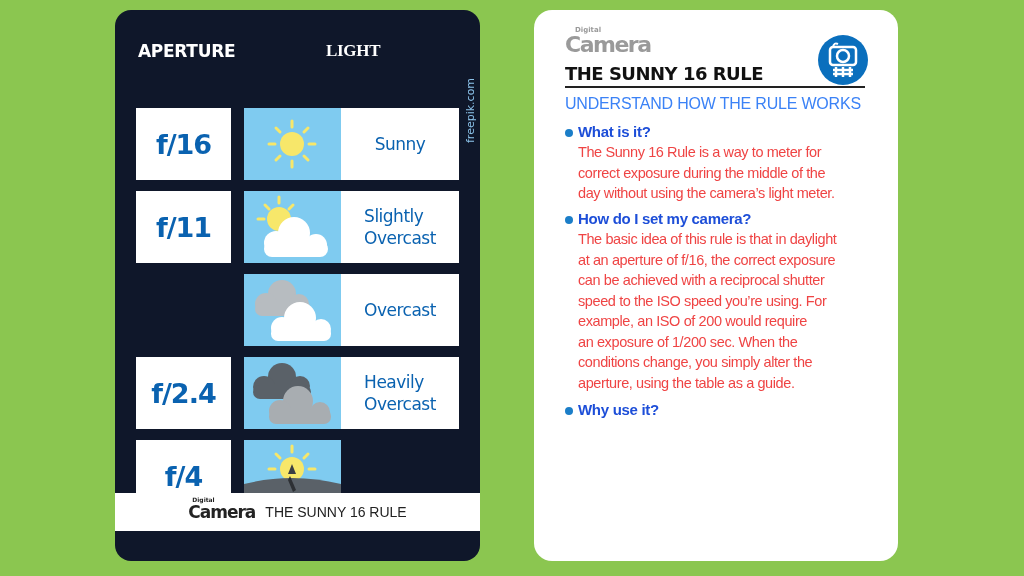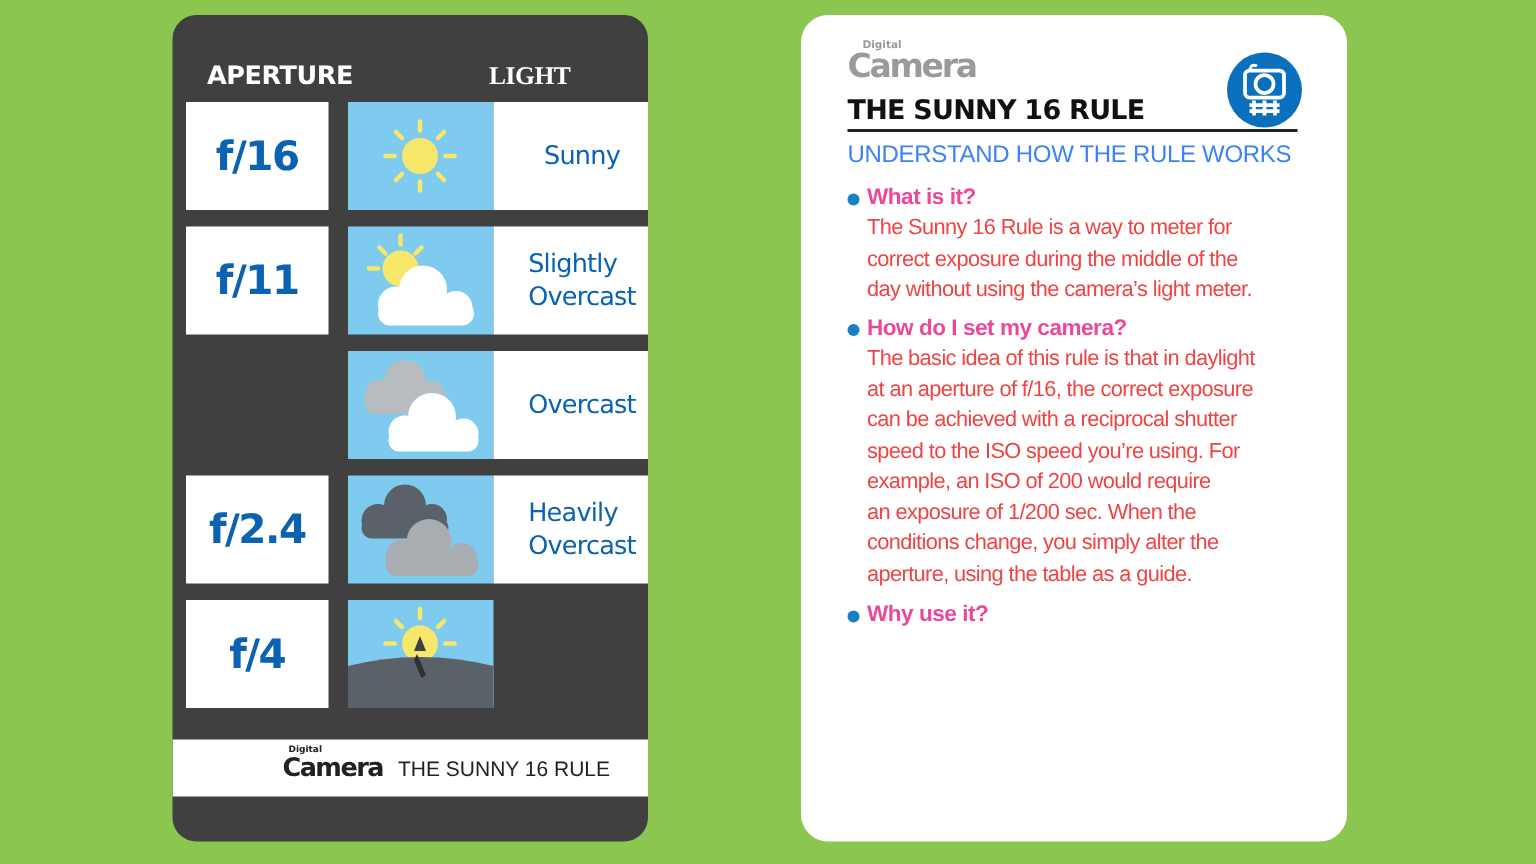--- a/index.html
+++ b/index.html
@@ -1,43 +1,43 @@
 <!DOCTYPE html>
 <html><head>
 <meta charset="utf-8">
 <style>
   * { box-sizing: border-box; margin: 0; padding: 0; }
   html, body { width: 1024px; height: 576px; overflow: hidden; }
   body { background: #8bc650; position: relative; font-family: "Liberation Sans", sans-serif; }
 
   
-  .left-card { position: absolute; left: 115px; top: 10px; width: 317px; height: 551px; background: #404040; border-radius: 16px; overflow: hidden; }
+  .left-card { position: absolute; left: 115px; top: 10px; width: 365px; height: 551px; background: #0f172a; border-radius: 16px; overflow: hidden; }
   .col-head { position: absolute; top: 31px; color: #fff; font-weight: bold; font-size: 17px; font-family: "DejaVu Sans", sans-serif; letter-spacing: -0.3px; }
   .col-head.aperture { left: 23px; }
   .col-head.light { left: 211px; font-family: Liberation Serif, serif; }
-  .row { position: absolute; left: 9px; height: 72px; width: 323px; }
+  .row { position: absolute; left: 21px; height: 72px; width: 323px; margin-top: 40px; }
   .ap-box { position: absolute; left: 0; top: 0; width: 95px; height: 72px; background: #fff; display: flex; align-items: center; justify-content: center; color: #0a62b0; font-weight: bold; font-size: 27px; font-family: "DejaVu Sans", sans-serif; letter-spacing: -1px; }
   .icon-box { position: absolute; left: 108px; top: 0; width: 97px; height: 72px; background: #7fcbf0; overflow: hidden; }
   .label-box { position: absolute; left: 205px; top: 0; width: 118px; height: 72px; background: #fff; display: flex; align-items: center; justify-content: center; text-align: left; color: #0a62b0; font-weight: normal; font-size: 17px; line-height: 22px; font-family: "DejaVu Sans", sans-serif; letter-spacing: -0.5px; }
   .watermark { position: absolute; left: 349px; top: 60px; width: 14px; height: 80px; color: #8cc3ea; font-size: 11px; writing-mode: vertical-rl; transform: rotate(180deg); text-align: center; font-family: "DejaVu Sans", sans-serif; }
   .left-footer { position: absolute; left: 0; top: 483px; width: 365px; height: 38px; background: #fff; display: flex; align-items: center; justify-content: center; gap: 10px; }
   .footer-logo { font-weight: bold; font-size: 17px; color: #222; letter-spacing: -1px; font-family: "DejaVu Sans", sans-serif; position: relative; }
   .footer-logo small { position: absolute; top: -6px; left: 4px; font-size: 6px; letter-spacing: 0; }
   .footer-title { font-size: 14px; color: #222; }
 
   
   .right-card { position: absolute; left: 534px; top: 10px; width: 364px; height: 551px; background: #fff; border-radius: 18px; }
   .brand { position: absolute; left: 31px; top: 22px; color: #9a9a9a; font-weight: bold; font-size: 22px; letter-spacing: -1.5px; font-family: "DejaVu Sans", sans-serif; }
   .brand small { position: absolute; left: 10px; top: -6px; font-size: 7px; letter-spacing: 0; }
   .cam-badge { position: absolute; left: 284px; top: 25px; width: 50px; height: 50px; border-radius: 50%; background: #0a6fbd; }
   .r-title { position: absolute; left: 31px; top: 53px; font-weight: bold; font-size: 18px; color: #111; font-family: "DejaVu Sans", sans-serif; letter-spacing: -0.5px; }
   .r-rule { position: absolute; left: 31px; top: 76px; width: 300px; height: 2px; background: #222; }
   .r-sub { position: absolute; left: 31px; top: 85px; font-size: 16px; color: #3b82f6; letter-spacing: -0.2px; }
   .qa { position: absolute; left: 31px; width: 310px; }
-  .qa .q { font-weight: bold; font-size: 15px; color: #ec4899; line-height: 20px; position: relative; padding-left: 13px; letter-spacing: -0.3px; }
+  .qa .q { font-weight: bold; font-size: 15px; color: #1d4ed8; line-height: 20px; position: relative; padding-left: 13px; letter-spacing: -0.3px; }
   .qa .q::before { content: ""; position: absolute; left: 0; top: 7px; width: 8px; height: 8px; border-radius: 50%; background: #1b7ec8; }
   .qa .a { font-size: 14.5px; color: #ef4444; line-height: 20.5px; padding-left: 13px; letter-spacing: -0.4px; white-space: pre-line; }
 </style>
 </head>
 <body>
 
 <div class="left-card">
   <div class="col-head aperture">APERTURE</div>
   <div class="col-head light">LIGHT</div>
 

